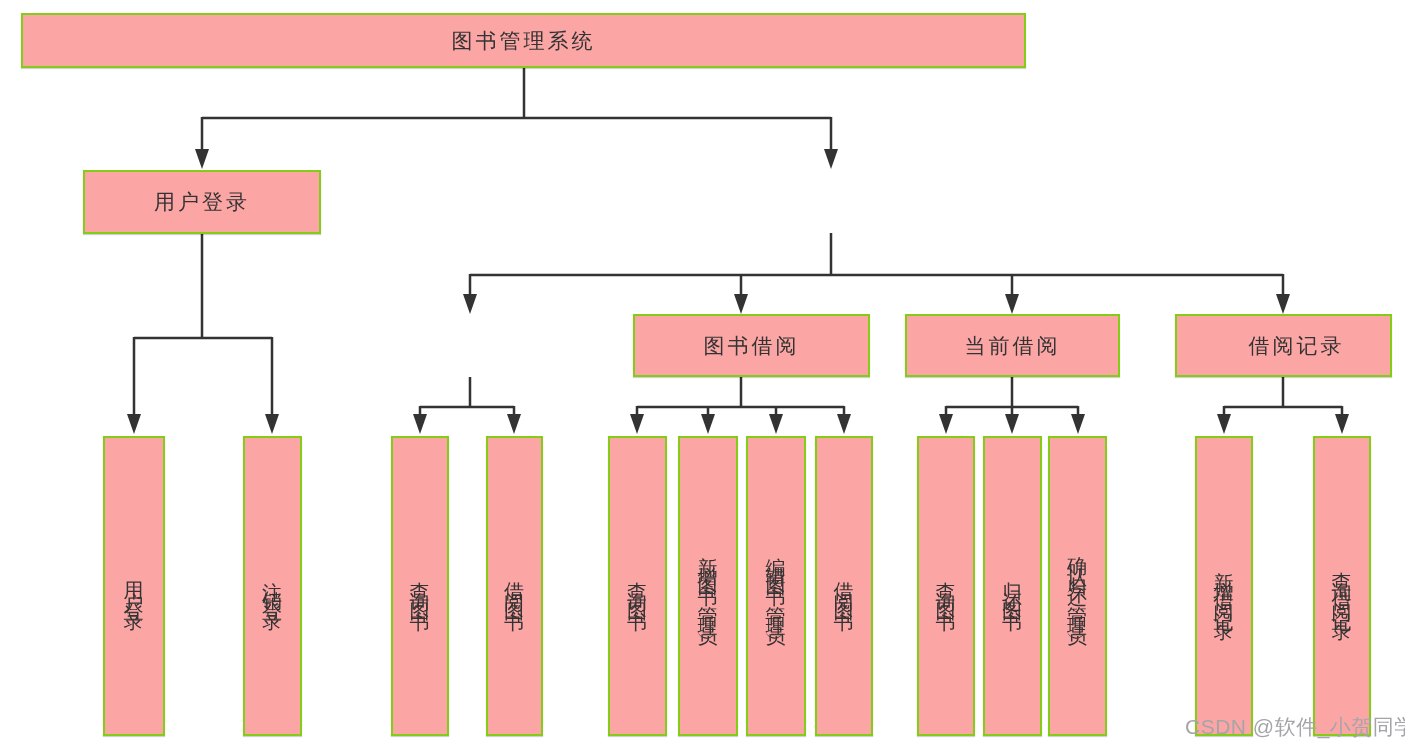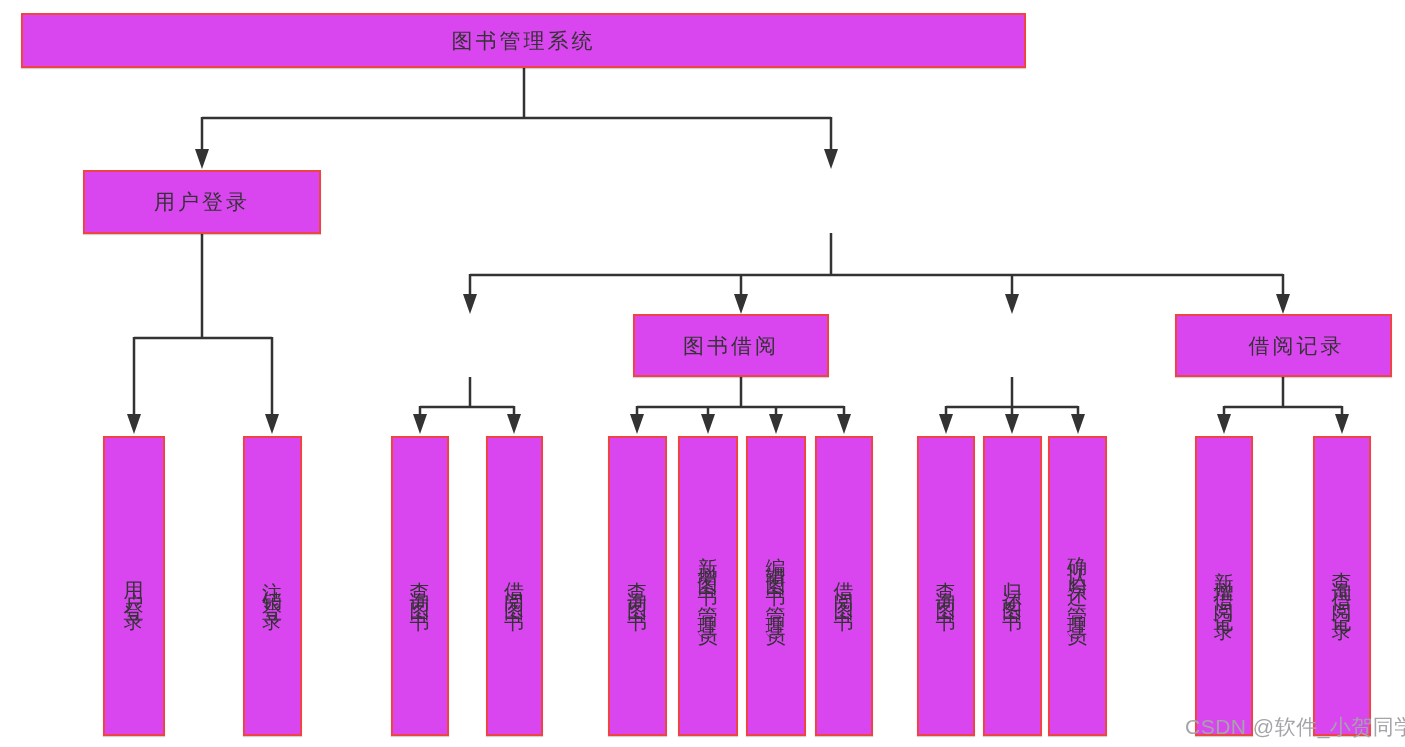--- a/index.html
+++ b/index.html
@@ -8,22 +8,22 @@
     width:1405px;height:747px;
     background:#ffffff;
     font-family:"Liberation Sans","DejaVu Sans",sans-serif;
     color:#333333;
     overflow:hidden;
   }
   .connectors{position:absolute;left:0;top:0;z-index:1;}
   .node{
     position:absolute;
     box-sizing:border-box;
-    background:#d946ef;
-    border:2px solid #ef4444;
+    background:#fca5a5;
+    border:2px solid #84cc16;
     display:flex;
     align-items:center;
     justify-content:center;
     z-index:2;
     box-shadow:0 1px 1px rgba(0,0,0,0.18);
   }
   .hnode{
     font-size:21px;
     letter-spacing:3px;
     text-align:center;
@@ -108,21 +108,22 @@
       <polygon points="1071,414 1085,414 1078,434"></polygon>
       <polygon points="1217,414 1231,414 1224,434"></polygon>
       <polygon points="1335,414 1349,414 1342,434"></polygon>
     </g>
   </svg>
 
   <div class="node hnode" style="left:21px;top:13px;width:1005px;height:55px;">图书管理系统</div>
 
   <div class="node hnode" style="left:83px;top:170px;width:238px;height:64px;">用户登录</div>
 
-  <div class="node hnode" style="left:633px;top:314px;width:196px;height:63px;">图书借阅</div>
+  <div class="node hnode" style="left:633px;top:314px;width:237px;height:63px;">图书借阅</div>
+  <div class="node hnode" style="left:905px;top:314px;width:215px;height:63px;">当前借阅</div>
   <div class="node hnode" style="left:1175px;top:314px;width:217px;height:63px;padding-left:26px;">借阅记录</div>
 
   <div class="node vnode" style="left:103px;top:436px;width:62px;height:300px;">用户登录</div>
   <div class="node vnode" style="left:243px;top:436px;width:59px;height:300px;">注销登录</div>
 
   <div class="node vnode" style="left:391px;top:436px;width:58px;height:300px;">查询图书</div>
   <div class="node vnode" style="left:486px;top:436px;width:57px;height:300px;">借阅图书</div>
 
   <div class="node vnode" style="left:608px;top:436px;width:59px;height:300px;">查询图书</div>
   <div class="node vnode" style="left:678px;top:436px;width:60px;height:300px;">新增图书（管理员）</div>

